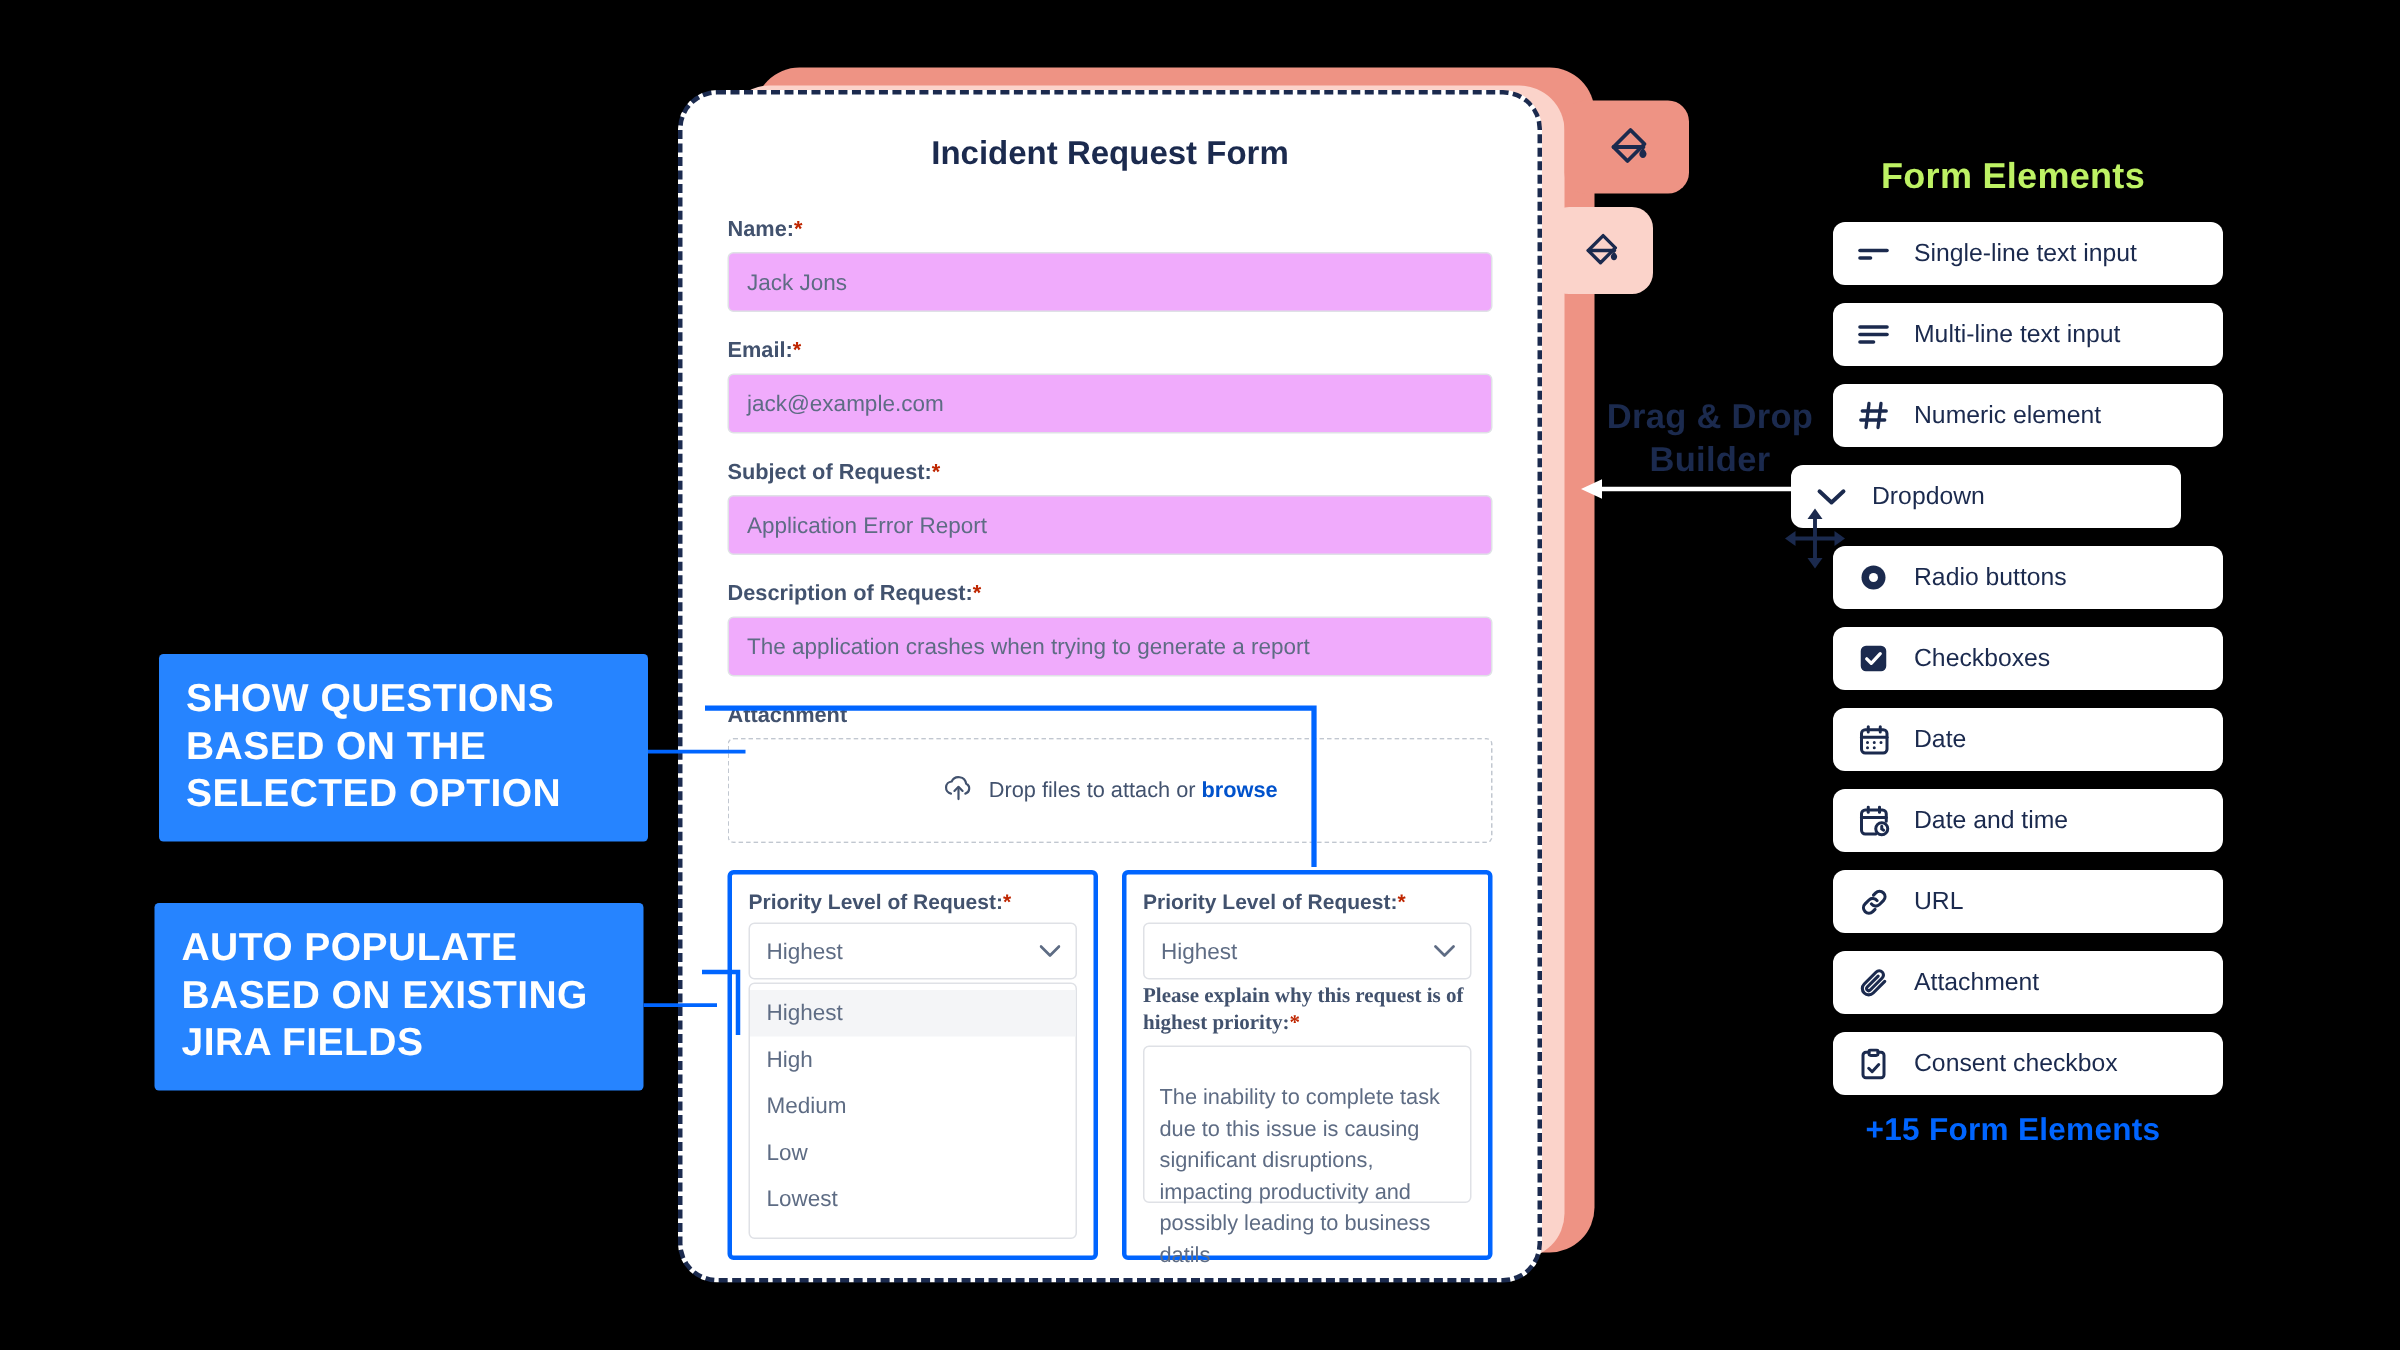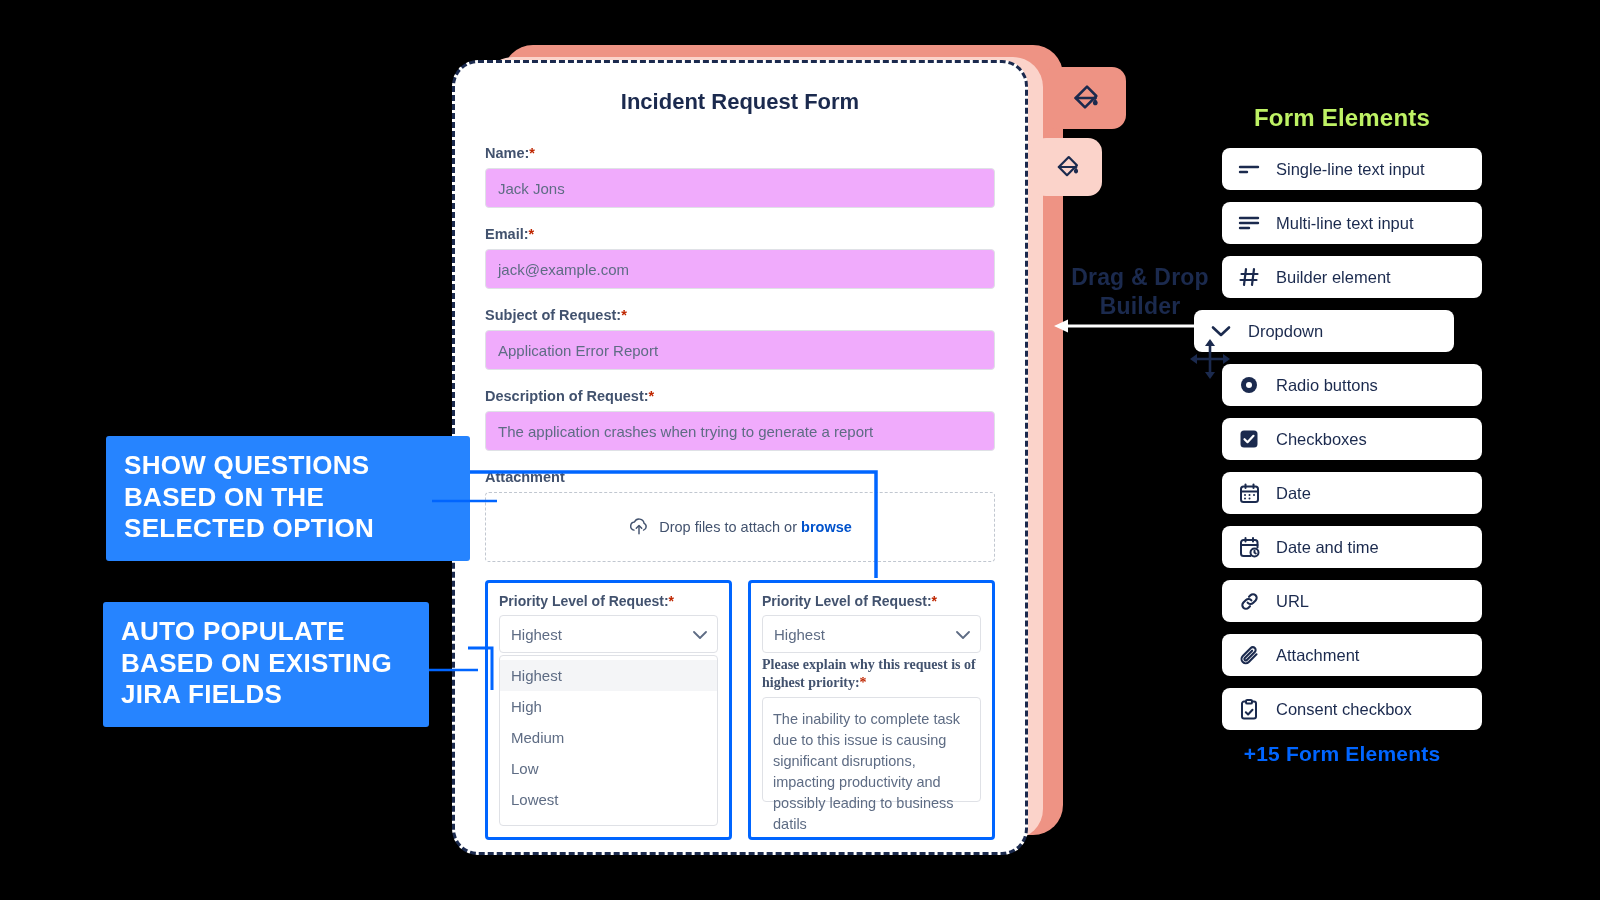--- a/index.html
+++ b/index.html
@@ -115,36 +115,36 @@
   }
   .option-item {
     font-size: 15px; color: #5E6C84;
     padding: 7px 11px;
   }
   .option-item.selected { background: #F4F5F7; }
   #explain-label { margin-top: 3px; line-height: 1.25; font-family: Liberation Serif, serif; }
   #explain-text {
     border: 1px solid #DFE1E6; border-radius: 4px;
     background: #fff;
-    padding: 11px 10px 9px 10px;
+    padding: 24px 10px 9px 10px;
     font-size: 14.5px; line-height: 1.45; color: #5E6C84;
     height: 105px;
   }
 
   
   .callout {
     position: absolute;
     background: #2684FF; color: #ffffff;
     font-size: 26px; font-weight: bold; line-height: 1.22;
     letter-spacing: .3px;
     padding: 14px 18px 16px 18px;
     border-radius: 3px;
     z-index: 6;
   }
-  #callout-1 { left: 106px; top: 436px; width: 364px; }
+  #callout-1 { left: 106px; top: 436px; width: 326px; }
   #callout-2 { left: 103px; top: 602px; width: 326px; }
 
   
   #connectors { position: absolute; left: 0; top: 0; width: 1600px; height: 900px; z-index: 7; }
 
   
   #elements-panel { position: absolute; left: 1222px; top: 104px; width: 240px; z-index: 3; }
   #elements-title {
     color: #bef264; font-size: 24px; font-weight: bold;
     text-align: center; margin-bottom: 16px; letter-spacing: .2px;
@@ -309,21 +309,21 @@
 
     <div class="element-item">
       <span class="el-icon">
         <svg width="22" height="22" viewBox="0 0 22 22" stroke="#1B2A4E" stroke-width="2.2" stroke-linecap="round">
             <path d="M8 3 6 19"></path>
             <path d="M16 3l-2 16"></path>
             <path d="M3.5 8h16"></path>
             <path d="M2.5 14h16"></path>
           </svg>
       </span>
-      <span class="el-label">Builder element</span>
+      <span class="el-label">Numeric element</span>
     </div>
 
     <div class="element-item dragging">
       <span class="el-icon">
         <svg width="22" height="14" viewBox="0 0 22 14" fill="none" stroke="#1B2A4E" stroke-width="2.6" stroke-linecap="round" stroke-linejoin="round">
             <path d="M3 3.5 11 11l8-7.5"></path>
           </svg>
       </span>
       <span class="el-label">Dropdown</span>
     </div>

